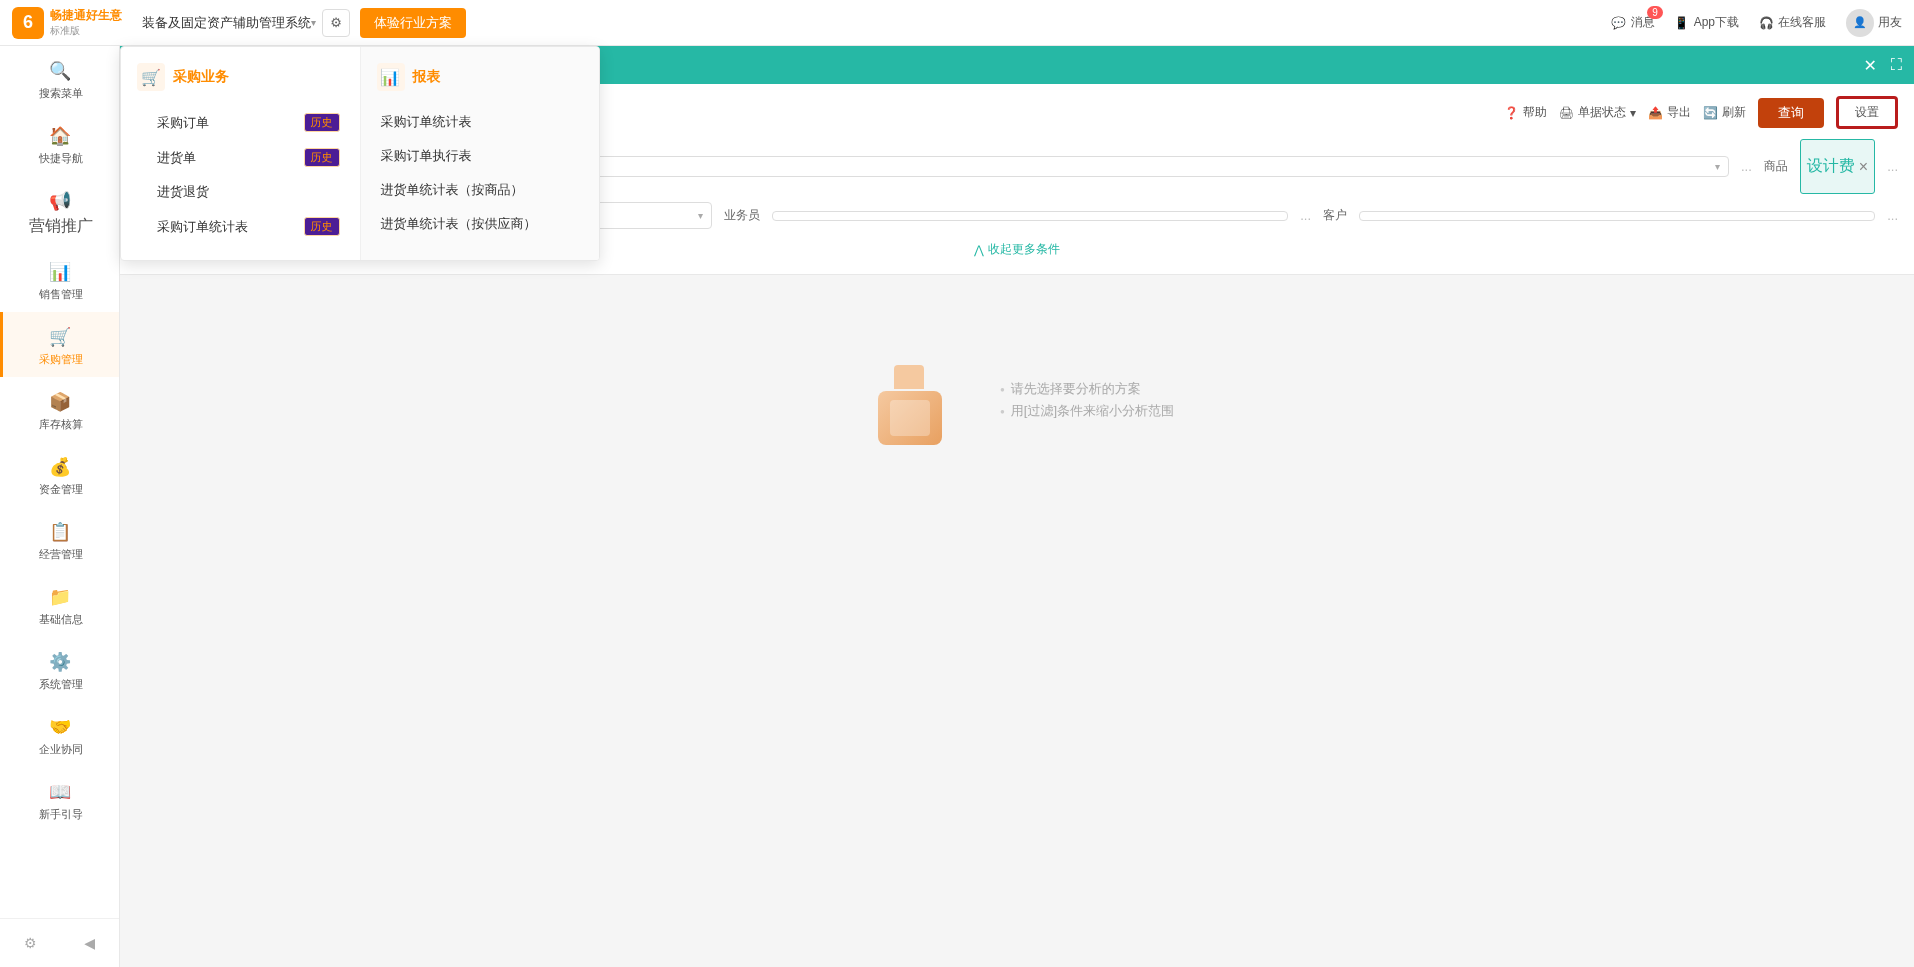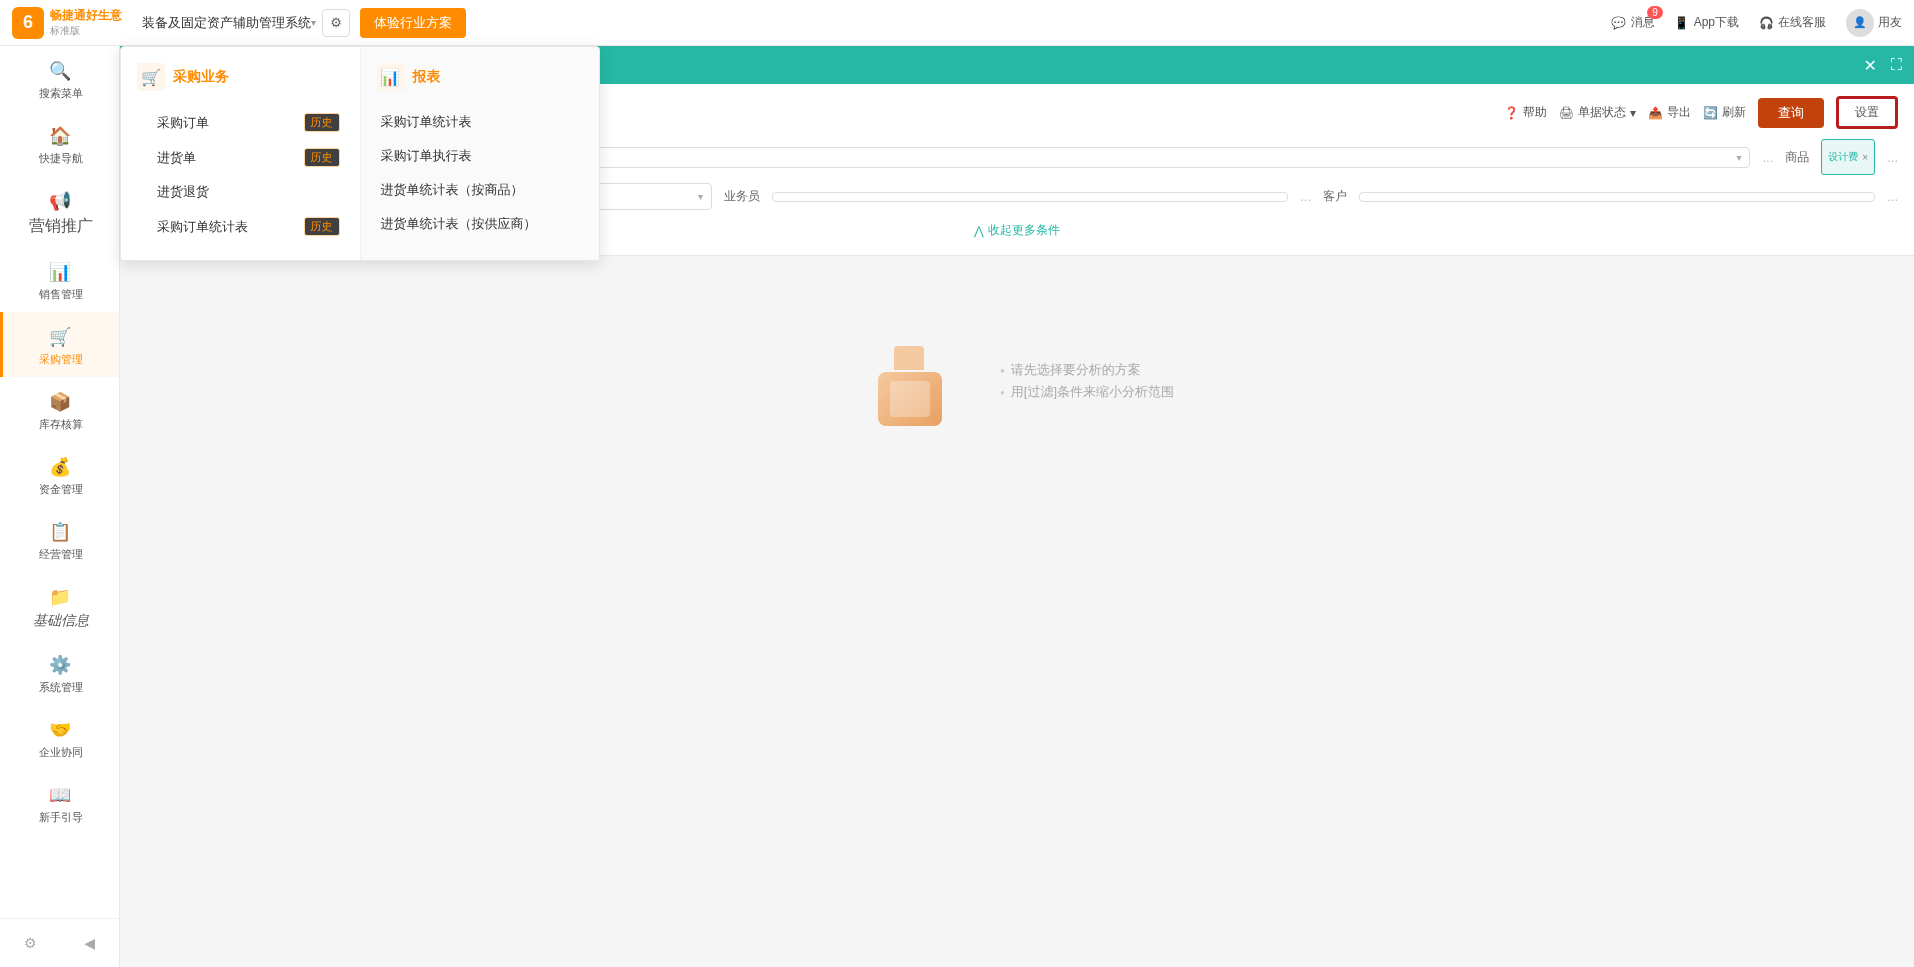--- a/index.html
+++ b/index.html
@@ -168,22 +168,22 @@
     }
     .filter-label { color: #666; font-size: 12px; white-space: nowrap; }
     .filter-input {
       border: 1px solid #ddd; border-radius: 4px;
       padding: 4px 8px; font-size: 12px; color: #333;
       display: flex; align-items: center; gap: 4px; cursor: pointer;
       min-width: 140px;
     }
     .filter-tag {
       background: #e8f7f5; border: 1px solid #26b8a5;
-      border-radius: 3px; padding: 10px 6px;
-      font-size: 10px; color: #26b8a5;
+      border-radius: 3px; padding: 16px 6px;
+      font-size: 16px; color: #26b8a5;
       display: flex; align-items: center; gap: 4px;
     }
     .filter-tag .remove { cursor: pointer; color: #888; }
     .filter-dots { color: #bbb; cursor: pointer; }
     .filter-toolbar {
       display: flex; align-items: center; justify-content: flex-end;
       gap: 12px;
     }
     .toolbar-btn {
       display: flex; align-items: center; gap: 4px;
@@ -260,21 +260,21 @@
       font-size: 16px;
     }
     .dropdown-col-title {
       font-size: 14px; font-weight: 600; color: #ff8c00;
     }
     .dropdown-item {
       display: flex; align-items: center; justify-content: space-between;
       padding: 8px 4px; cursor: pointer; color: #333; font-size: 13px; margin-left: 16px;
     }
     .history-tag {
-      background: #404040; color: #ff8c00;
+      background: #4c1d95; color: #ff8c00;
       border: 1px solid #ffd6a0; border-radius: 3px;
       padding: 1px 6px; font-size: 11px;
     }
     .dropdown-right-col {
       background: #fafafa;
     }
     .dropdown-right-item {
       padding: 8px 4px; cursor: pointer; color: #333; font-size: 13px;
     }
   </style>
@@ -351,21 +351,21 @@
         <div class="sidebar-item">
           <span class="si-icon">💰</span>
           <span style="font-size:11px;">资金管理</span>
         </div>
         <div class="sidebar-item">
           <span class="si-icon">📋</span>
           <span style="font-size:11px;">经营管理</span>
         </div>
         <div class="sidebar-item">
           <span class="si-icon">📁</span>
-          <span style="font-size:14px;font-style:italic;">基础信息</span>
+          <span style="font-size:11px;">基础信息</span>
         </div>
         <div class="sidebar-item">
           <span class="si-icon">⚙️</span>
           <span style="font-size:11px;">系统管理</span>
         </div>
         <div class="sidebar-item">
           <span class="si-icon">🤝</span>
           <span style="font-size:11px;">企业协同</span>
         </div>
         <div class="sidebar-item">

